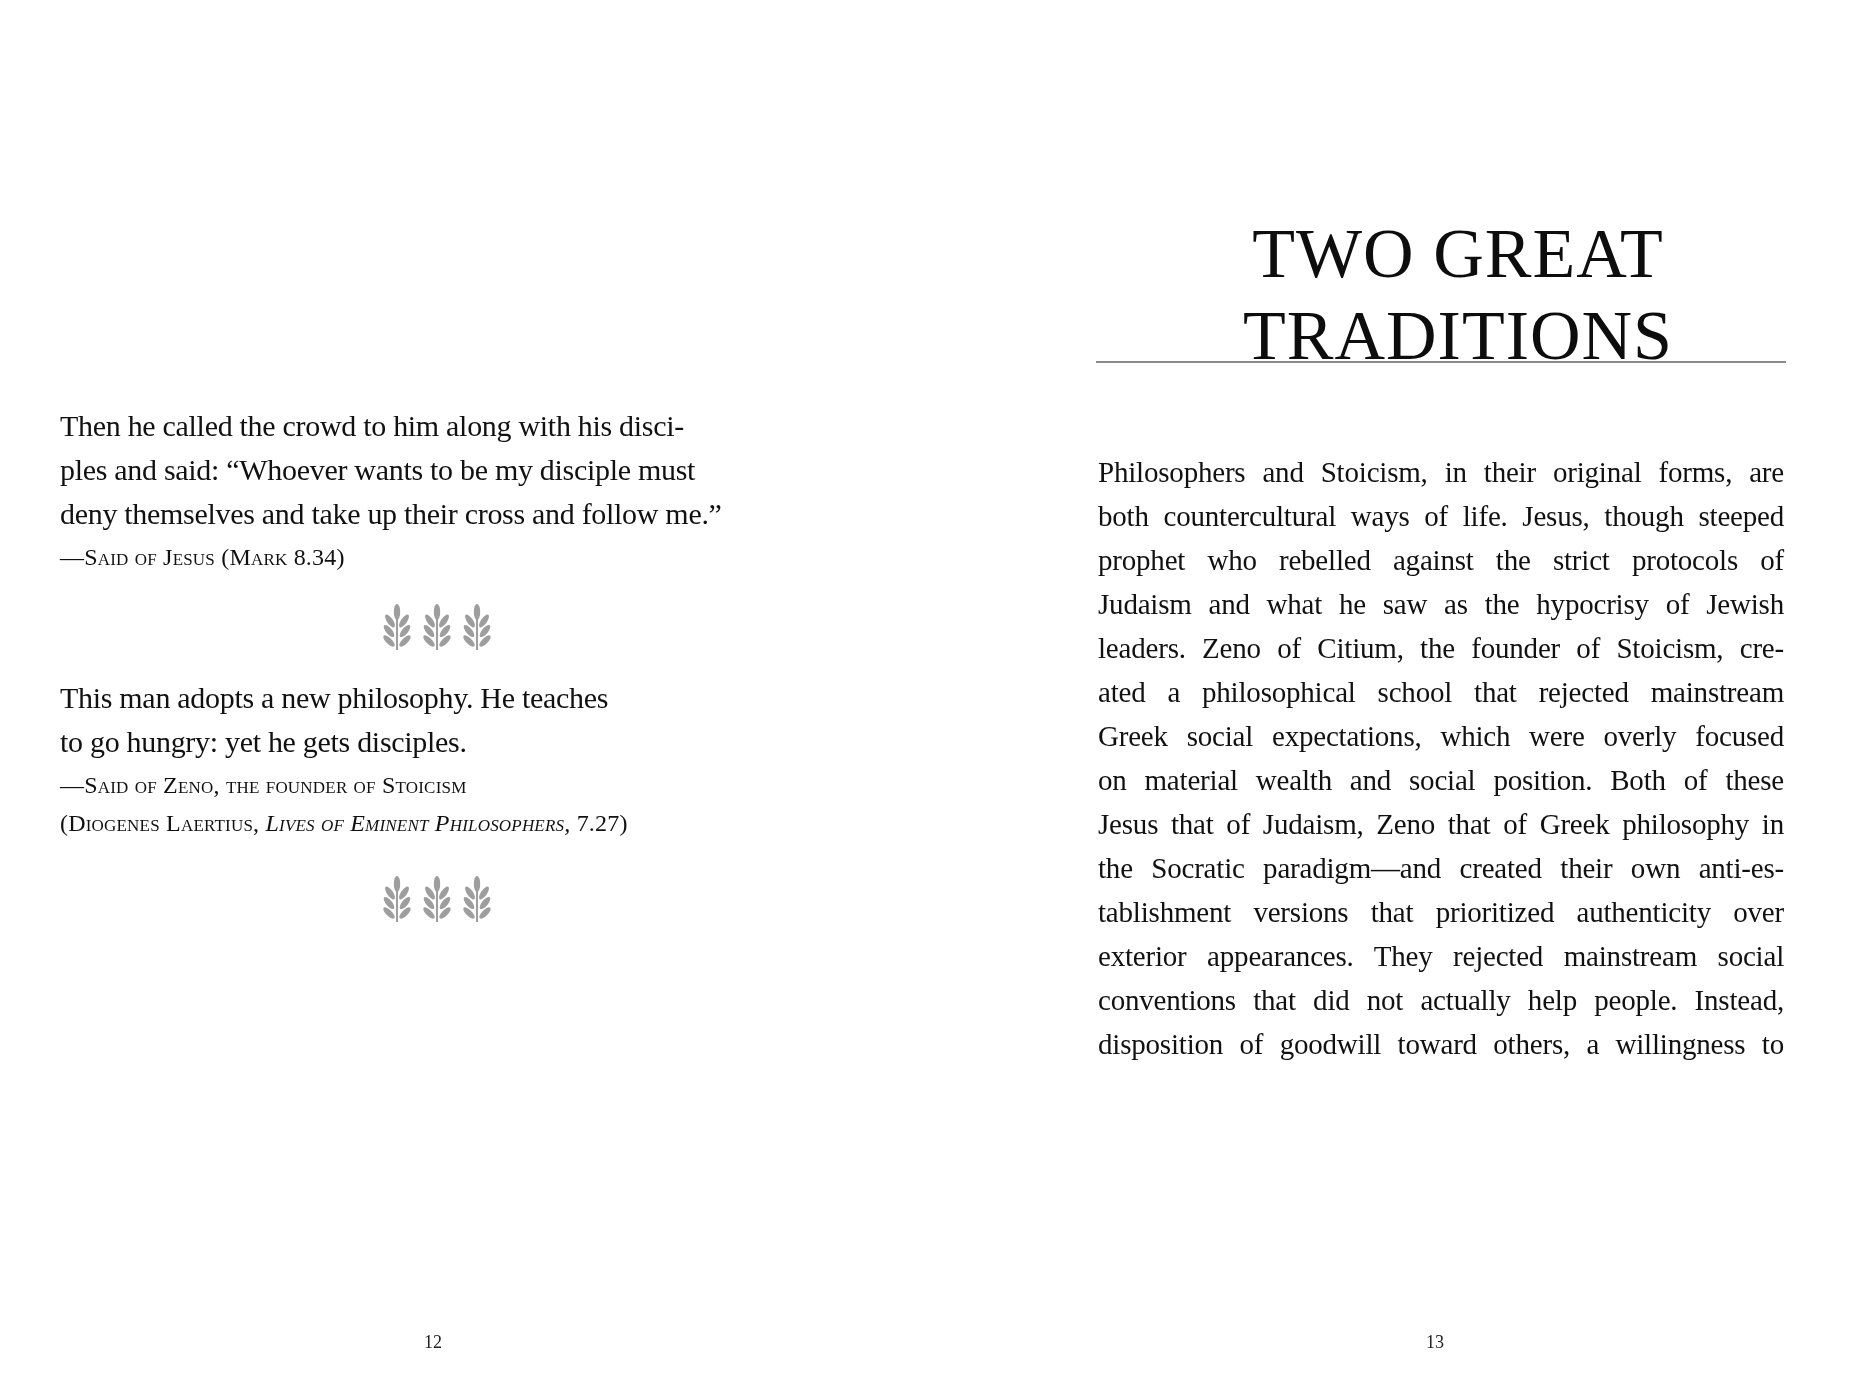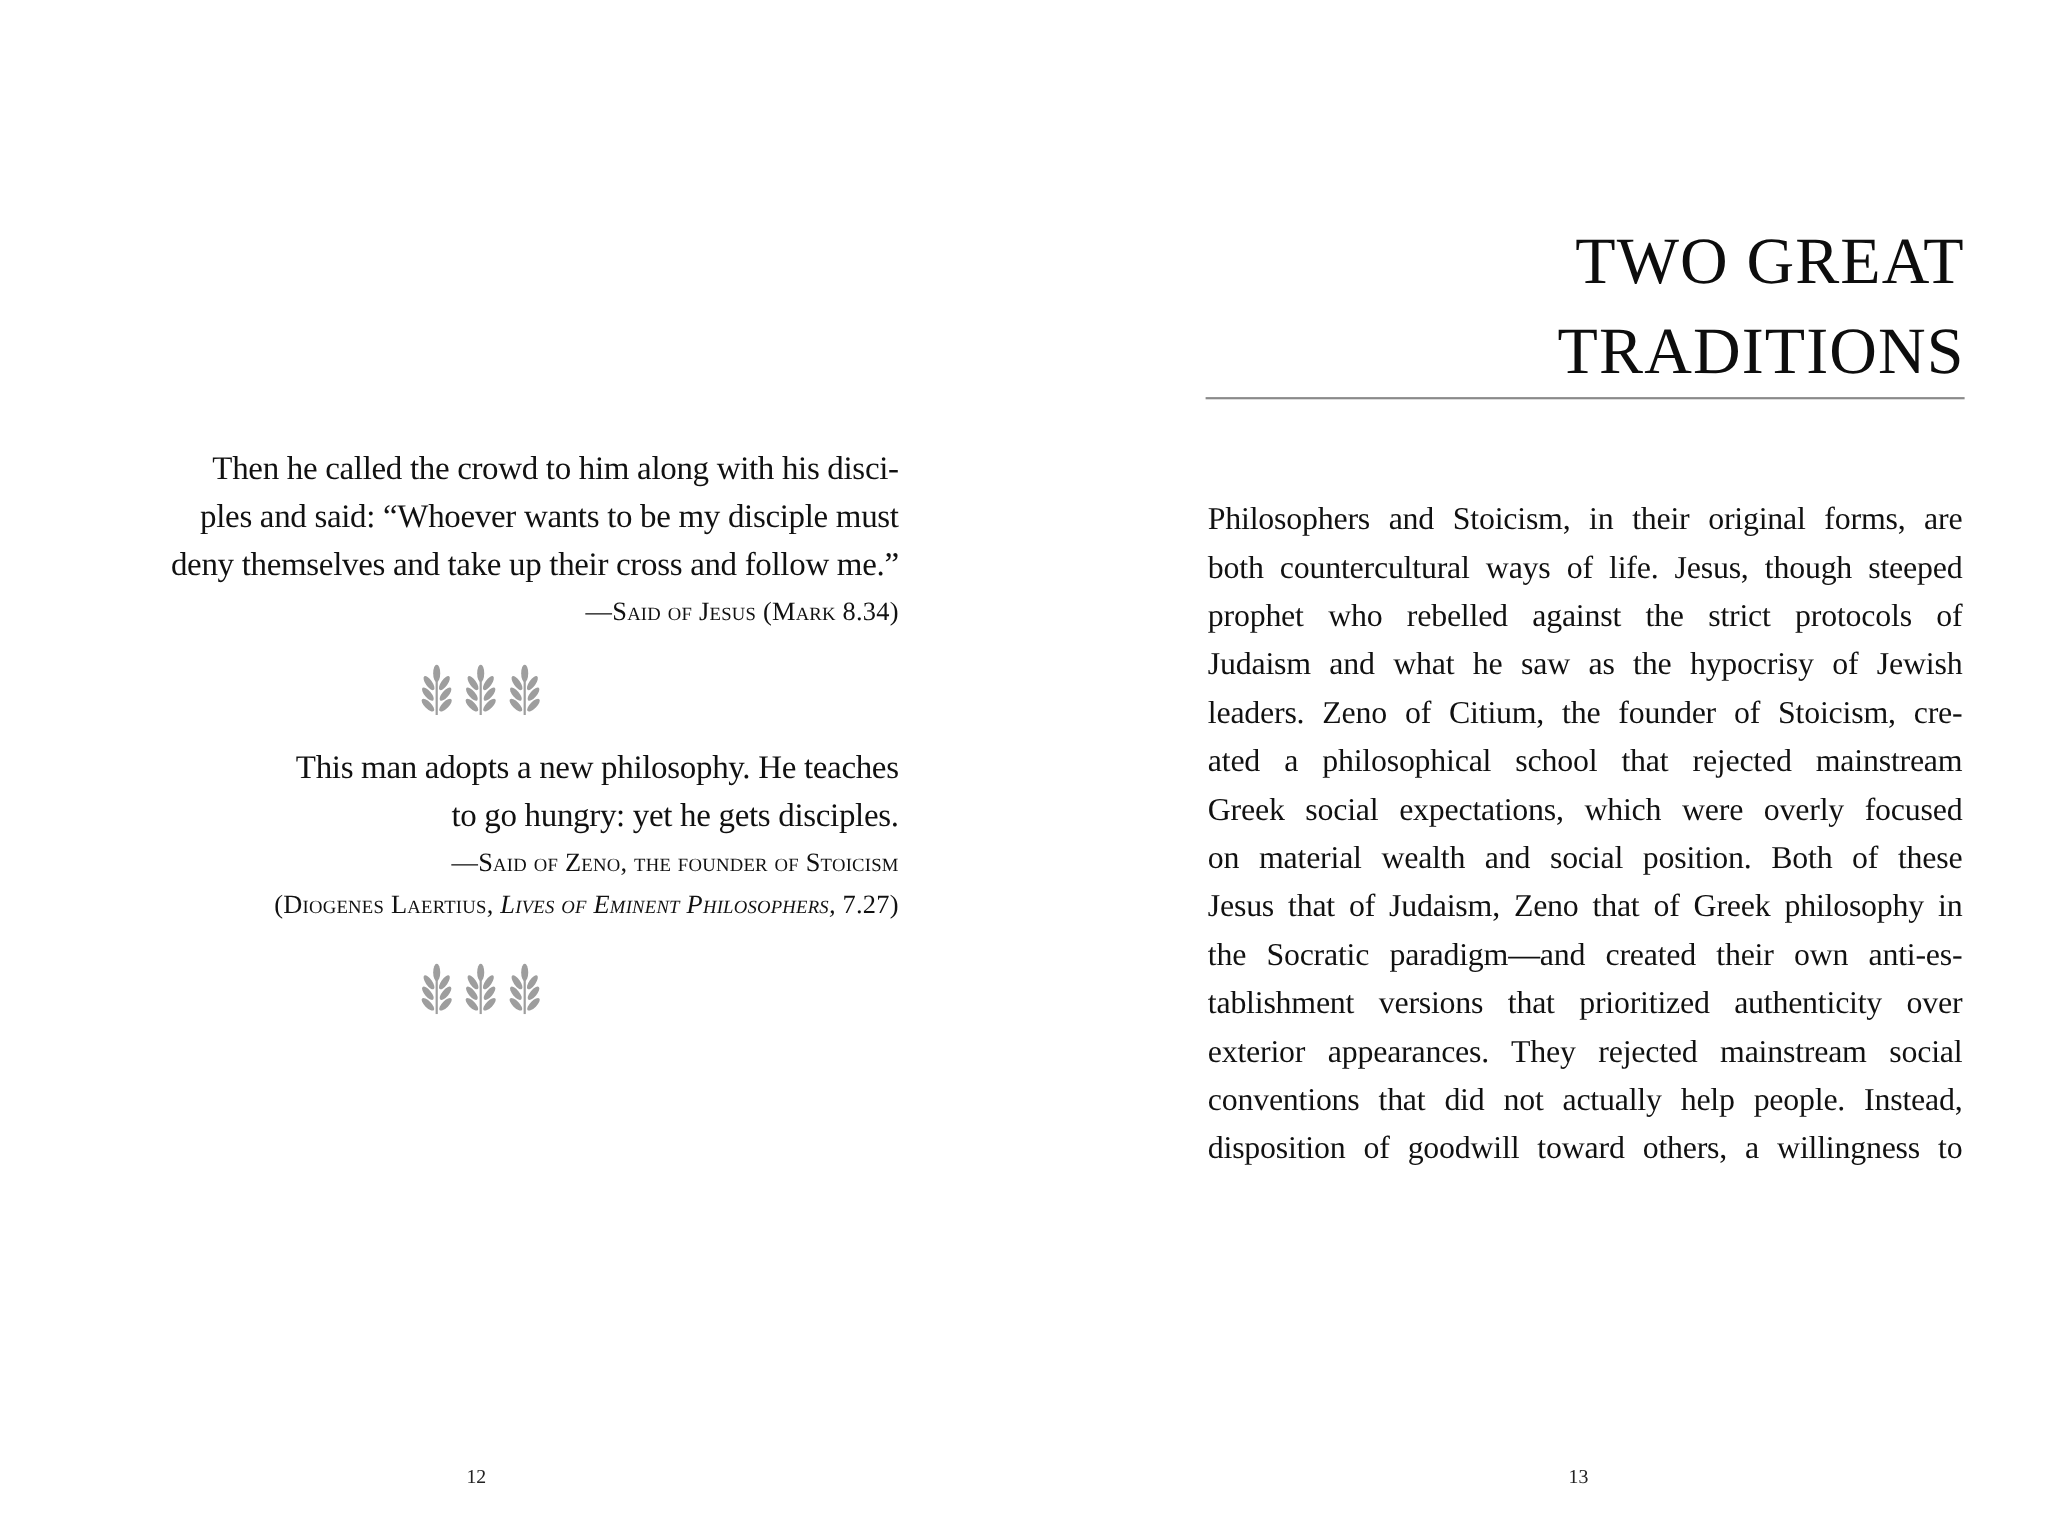--- a/index.html
+++ b/index.html
@@ -19,23 +19,23 @@
       position: absolute;
       top: 0;
       height: 1400px;
     }
     .page-left { left: 0; width: 866px; }
     .page-right { left: 1000px; width: 867px; }
 
     
     .epigraph {
       position: absolute;
-      left: 71px;
+      left: 60px;
       width: 746px;
-      text-align: right;
+      text-align: left;
     }
     .epigraph-1 { top: 404px; }
     .epigraph-2 { top: 676px; }
     .quote-line {
       display: block;
       font-size: 30px;
       line-height: 44px;
       white-space: nowrap;
       letter-spacing: -0.3px;
     }
@@ -84,26 +84,26 @@
     }
     .folio-left { left: 403px; }
     .folio-right { left: 405px; }
 
     
     .chapter-title {
       position: absolute;
       left: 96px;
       width: 690px;
       top: 196px;
-      text-align: right;
-      font-size: 60px;
+      text-align: center;
+      font-size: 70px;
       line-height: 82px;
       font-weight: normal;
       letter-spacing: 1px;
-      margin: 0;
+      margin: 17px;
       color: #0d0d0d;
     }
     .chapter-title span { display: block; white-space: nowrap; }
     .title-rule {
       position: absolute;
       left: 96px;
       top: 361px;
       width: 690px;
       height: 0;
       border-top: 2px solid #8a8a8a;

